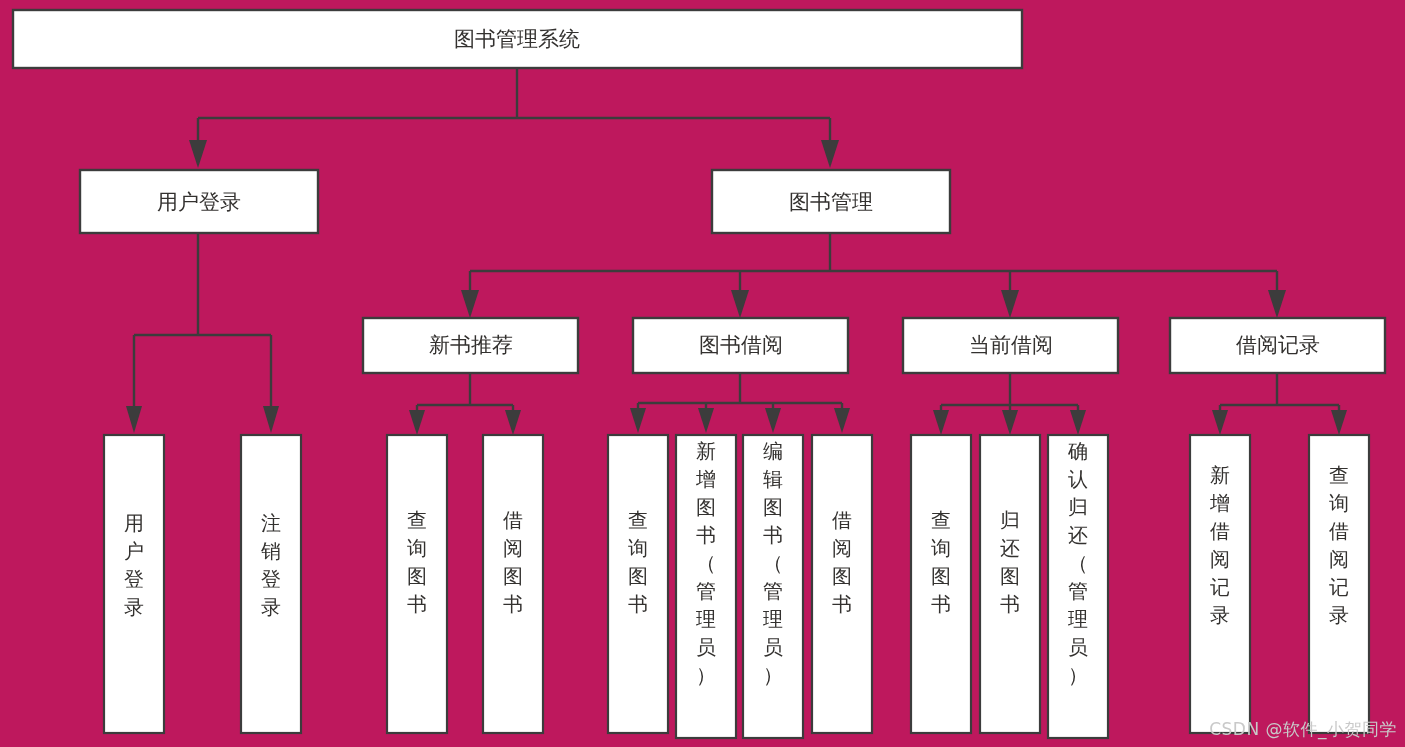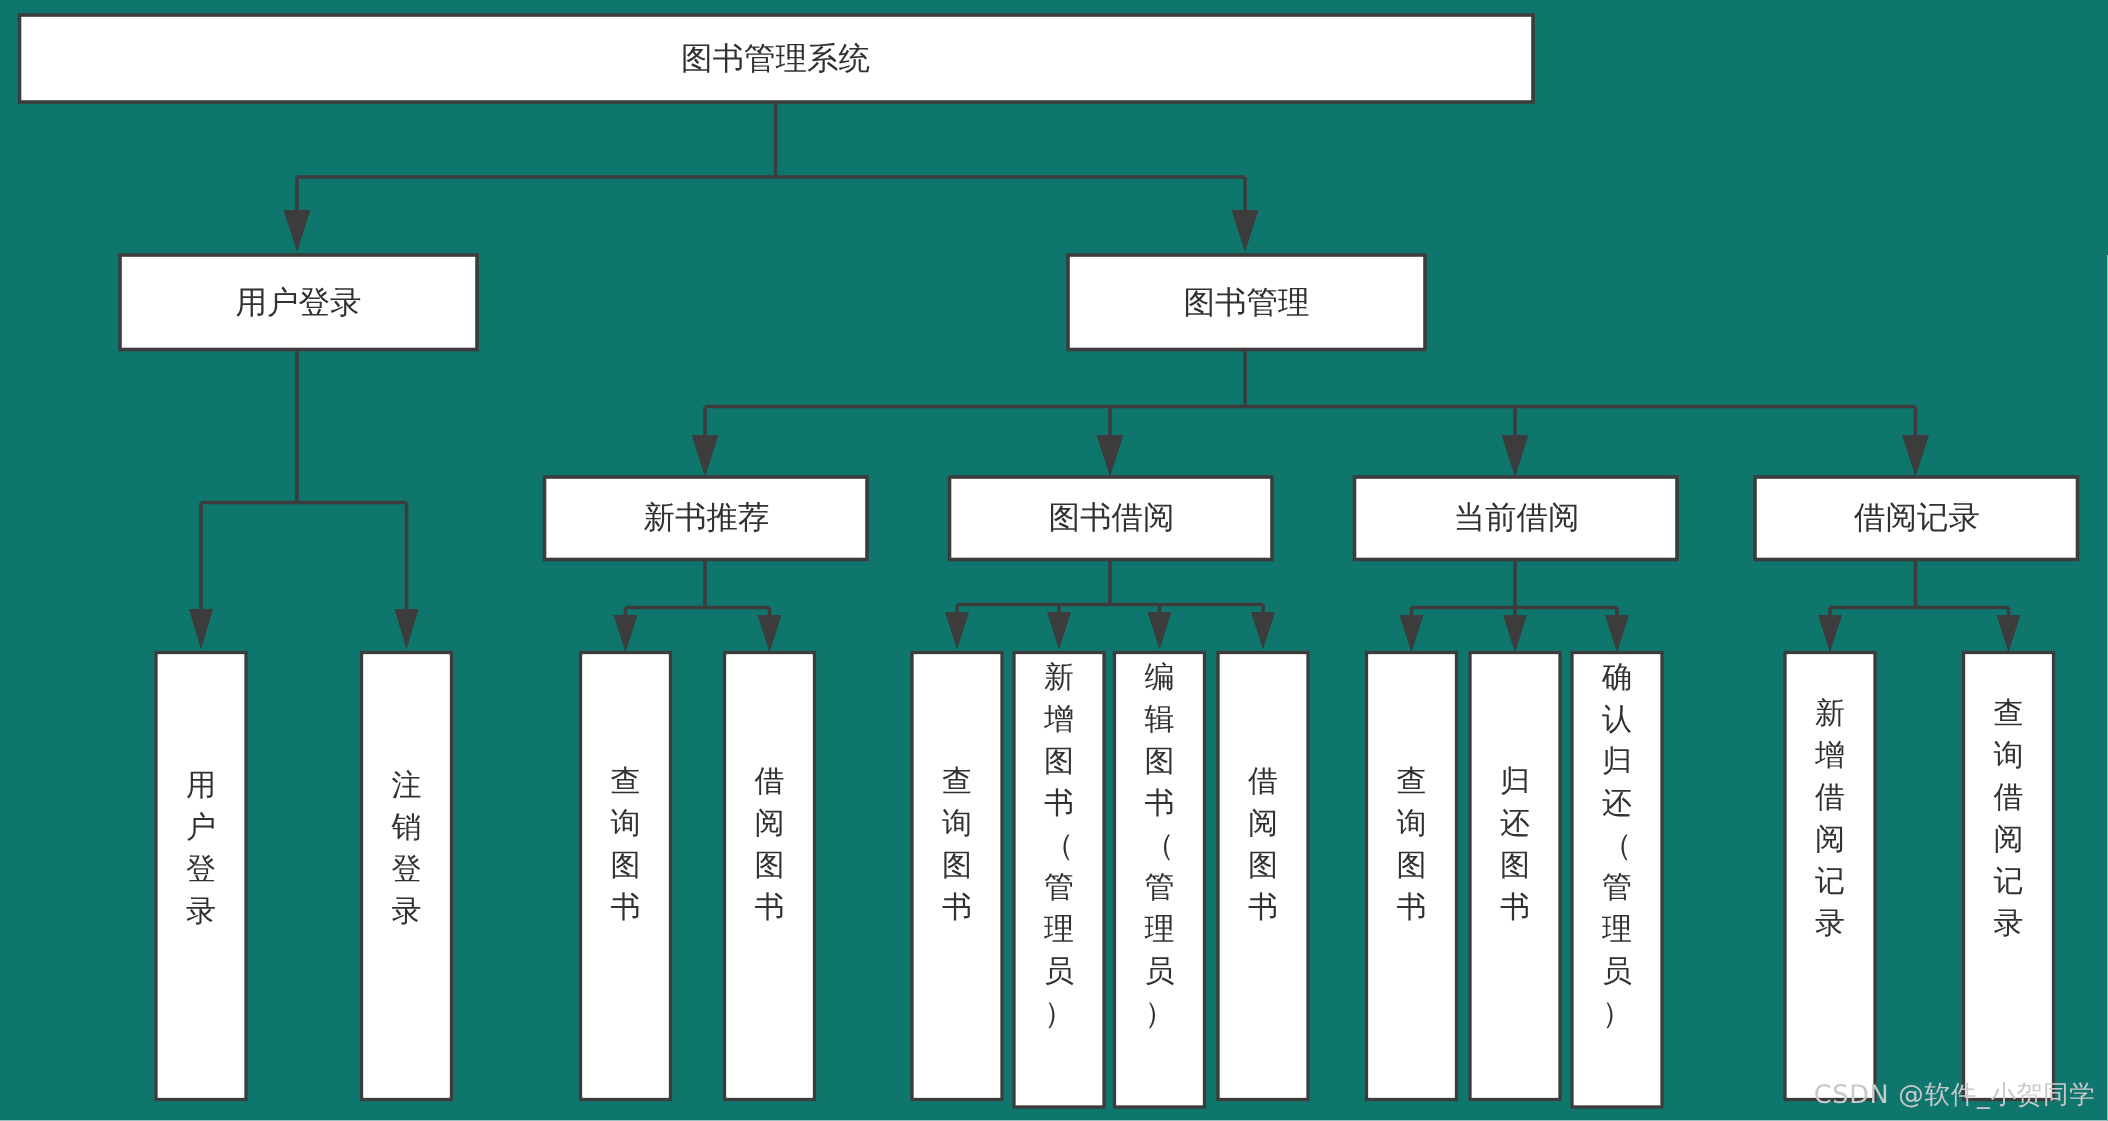--- a/index.html
+++ b/index.html
@@ -8,21 +8,21 @@
     padding: 0;
     background: #ffffff;
   }
   body {
     font-family: "DejaVu Sans", "Liberation Sans", sans-serif;
   }
   #diagram-root {
     position: relative;
     width: 1405px;
     height: 747px;
-    background: #0f766e;
+    background: #be185d;
     overflow: hidden;
   }
   svg#flow-svg {
     position: absolute;
     left: 0;
     top: 0;
     width: 1405px;
     height: 747px;
     display: block;
   }

